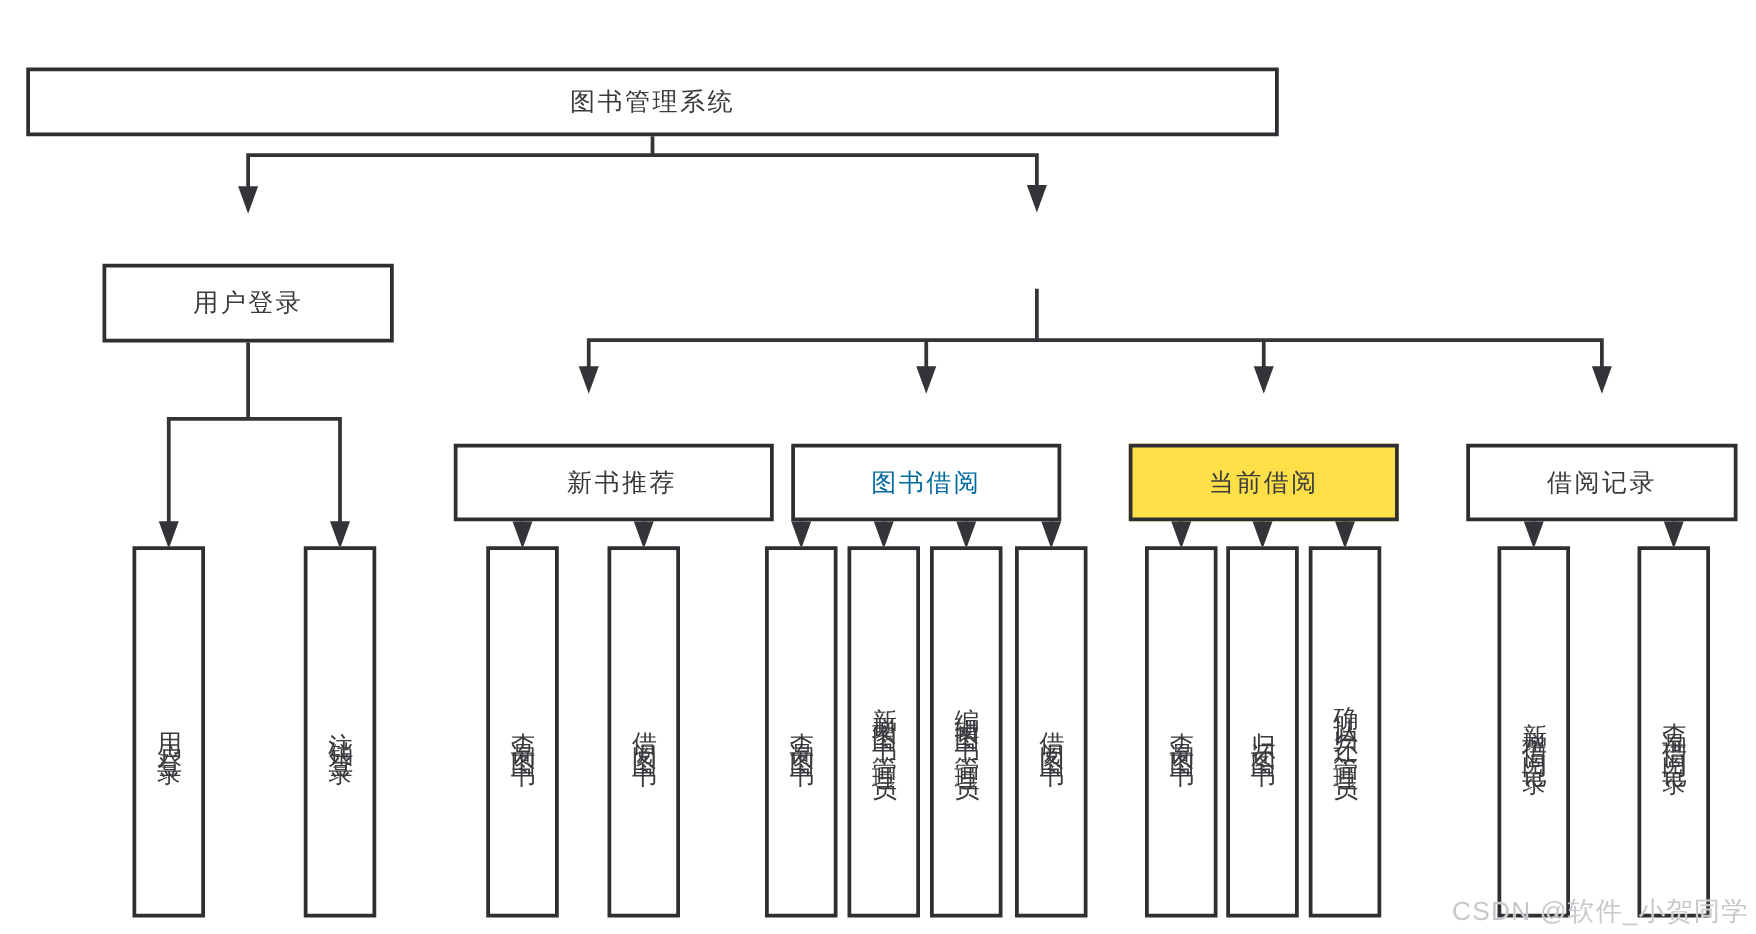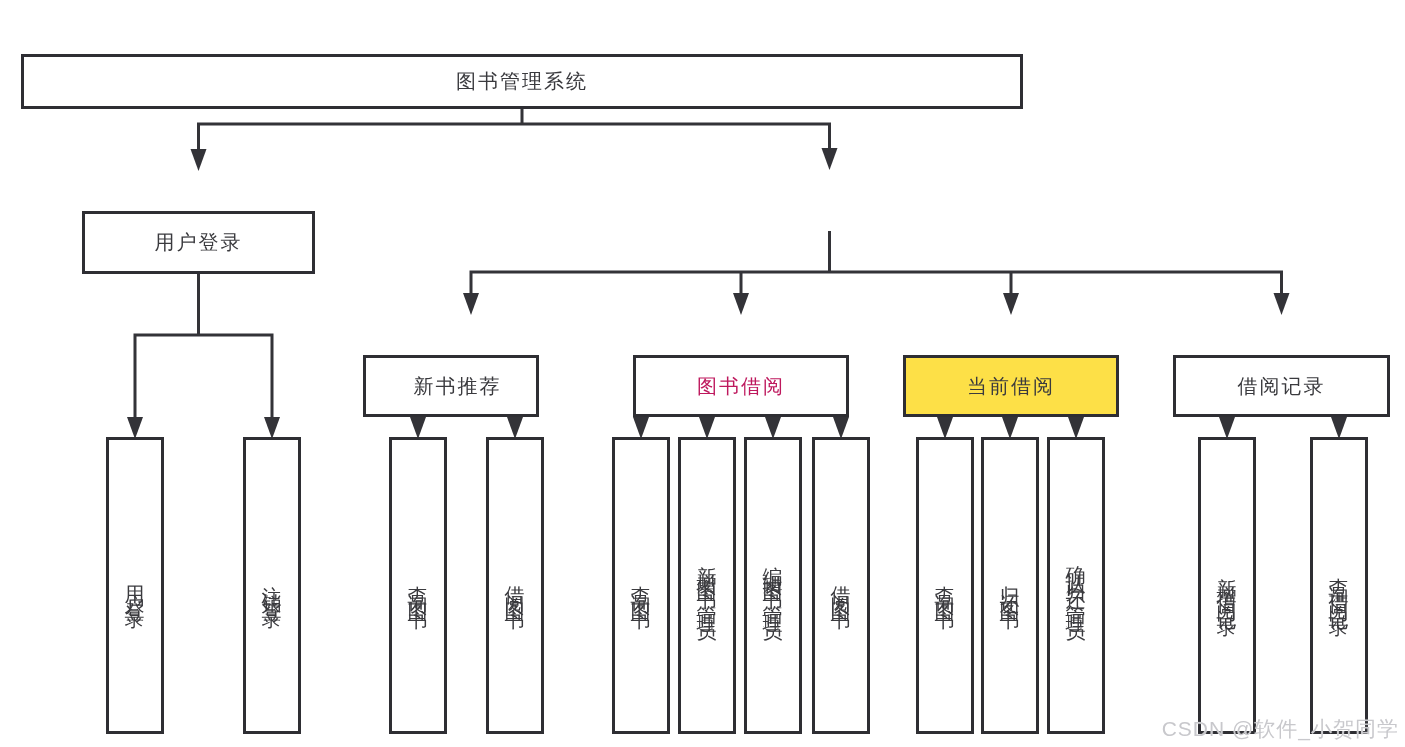--- a/index.html
+++ b/index.html
@@ -100,24 +100,24 @@
         <polygon points="1331,417 1347,417 1339,439" fill="#333338"></polygon>
       </g>
     </svg>
   <div id="watermark" style="color: rgb(200, 200, 204);">CSDN @软件_小贺同学</div>
 <div class="node h" style="left: 21px; top: 12px; width: 1002px; height: 55px; border-color: rgb(46, 46, 51); background: rgb(255, 255, 255); color: rgb(58, 58, 62);">
       <span class="lbl">图书管理系统</span>
     </div>
     <div class="node h" style="left: 82px; top: 169px; width: 233px; height: 63px; border-color: rgb(46, 46, 51); background: rgb(255, 255, 255); color: rgb(58, 58, 62);">
       <span class="lbl">用户登录</span>
     </div>
-    <div class="node h" style="left: 363px; top: 313px; width: 176px; height: 62px; border-color: rgb(46, 46, 51); background: rgb(255, 255, 255); color: rgb(58, 58, 62); padding-left: 13px;">
+    <div class="node h" style="left: 363px; top: 313px; width: 256px; height: 62px; border-color: rgb(46, 46, 51); background: rgb(255, 255, 255); color: rgb(58, 58, 62); padding-left: 13px;">
       <span class="lbl">新书推荐</span>
     </div>
-    <div class="node h" style="left: 633px; top: 313px; width: 216px; height: 62px; border-color: rgb(46, 46, 51); background: rgb(255, 255, 255); color: #be185d;">
+    <div class="node h" style="left: 633px; top: 313px; width: 216px; height: 62px; border-color: rgb(46, 46, 51); background: rgb(255, 255, 255); color: #0369a1;">
       <span class="lbl">图书借阅</span>
     </div>
     <div class="node h" style="left: 903px; top: 313px; width: 216px; height: 62px; border-color: rgb(46, 46, 51); background: #fde047; color: rgb(58, 58, 62);">
       <span class="lbl">当前借阅</span>
     </div>
     <div class="node h" style="left: 1173px; top: 313px; width: 217px; height: 62px; border-color: rgb(46, 46, 51); background: rgb(255, 255, 255); color: rgb(58, 58, 62);">
       <span class="lbl">借阅记录</span>
     </div>
     <div class="node v" style="left: 106px; top: 437px; width: 58px; height: 297px; border-color: rgb(46, 46, 51); background: rgb(255, 255, 255); color: rgb(58, 58, 62);">
       <span class="lbl">用户登录</span>

